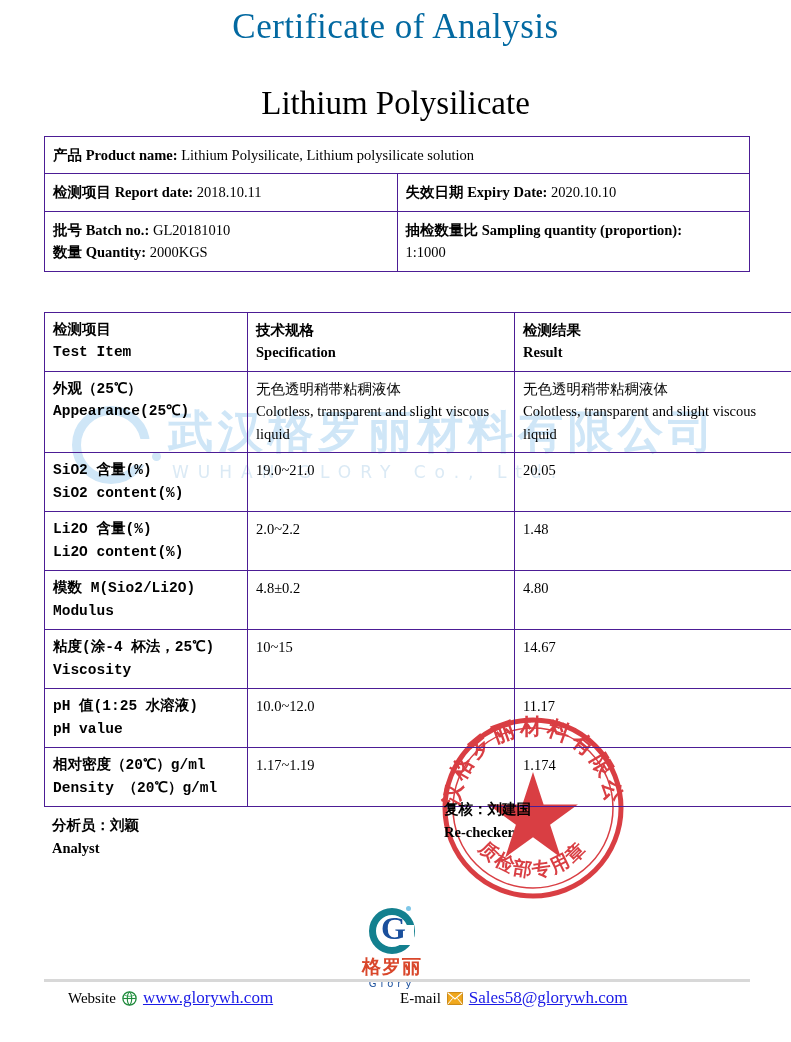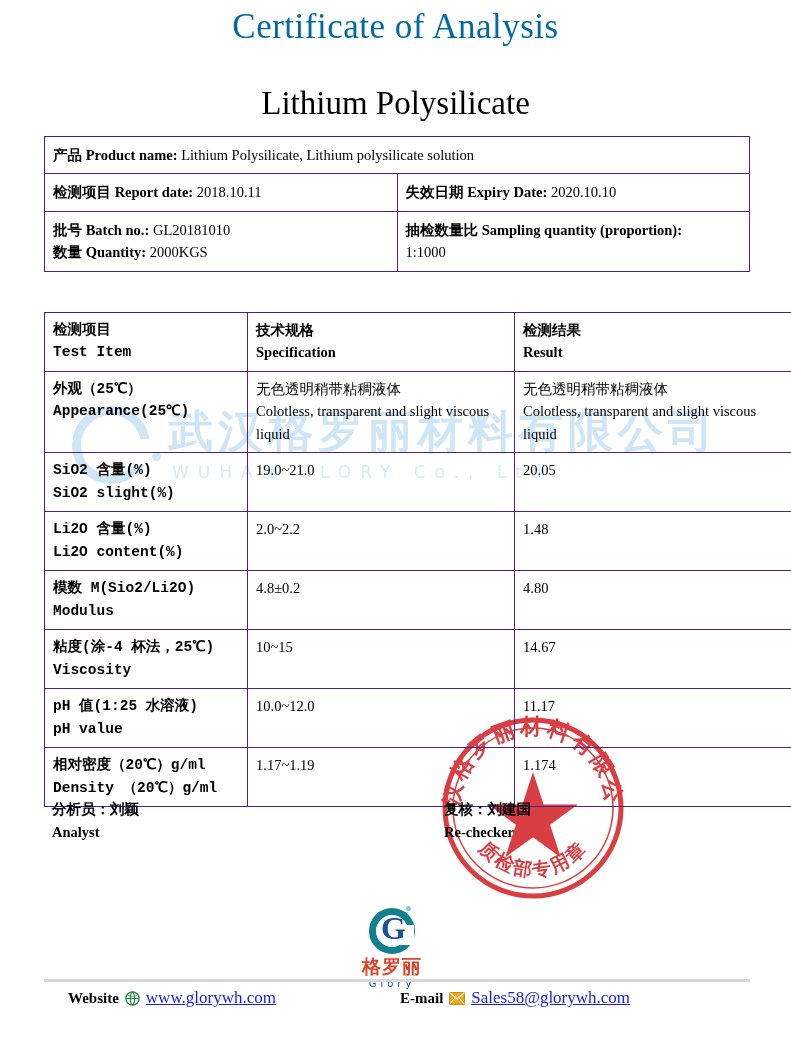--- a/index.html
+++ b/index.html
@@ -147,21 +147,21 @@
     left: 44px;
     top: 798px;
     width: 706px;
     height: 60px;
   }
   .sig-block {
     position: absolute;
     font-size: 14.5px;
     line-height: 1.6;
   }
-  .sig-analyst  { left: 8px;   top: 0; }
+  .sig-analyst  { left: 8px;   top: 16px; }
   .sig-recheck  { left: 400px; top: 0; }
   .sig-cn { font-weight: bold; display: block; white-space: nowrap; }
   .sig-en { font-weight: bold; display: block; }
 
   
   #stamp {
     position: absolute;
     left: 437px;
     top: 712px;
     width: 192px;
@@ -253,21 +253,21 @@
     font-size: 15px;
   }
   .foot-item {
     position: absolute;
     display: flex;
     align-items: center;
     white-space: nowrap;
   }
   .foot-web  { left: 24px;  top: 2px; }
   .foot-mail { left: 356px; top: 2px; }
-  .foot-label { font-weight: bold; color: #000; }
+  .foot-label { font-weight: normal; color: #000; }
   .foot-icon { margin: 0 6px 0 6px; display: inline-flex; }
   .foot-link {
     color: #1a1ae6;
     text-decoration: underline;
     font-size: 17px;
   }
 </style>
 </head>
 <body>
 
@@ -356,21 +356,21 @@
       </td>
       <td class="c-result">
         <span class="cn-line">无色透明稍带粘稠液体</span>
         <span class="en-line">Colotless, transparent and slight viscous liquid</span>
       </td>
     </tr>
 
     <tr>
       <td class="c-item">
         <span class="cn-line">SiO2 含量(%)</span>
-        <span class="en-line">SiO2 slight(%)</span>
+        <span class="en-line">SiO2 content(%)</span>
       </td>
       <td class="c-spec">
         <span class="cn-line">19.0~21.0</span>
       </td>
       <td class="c-result">
         <span class="cn-line">20.05</span>
       </td>
     </tr>
 
     <tr>

